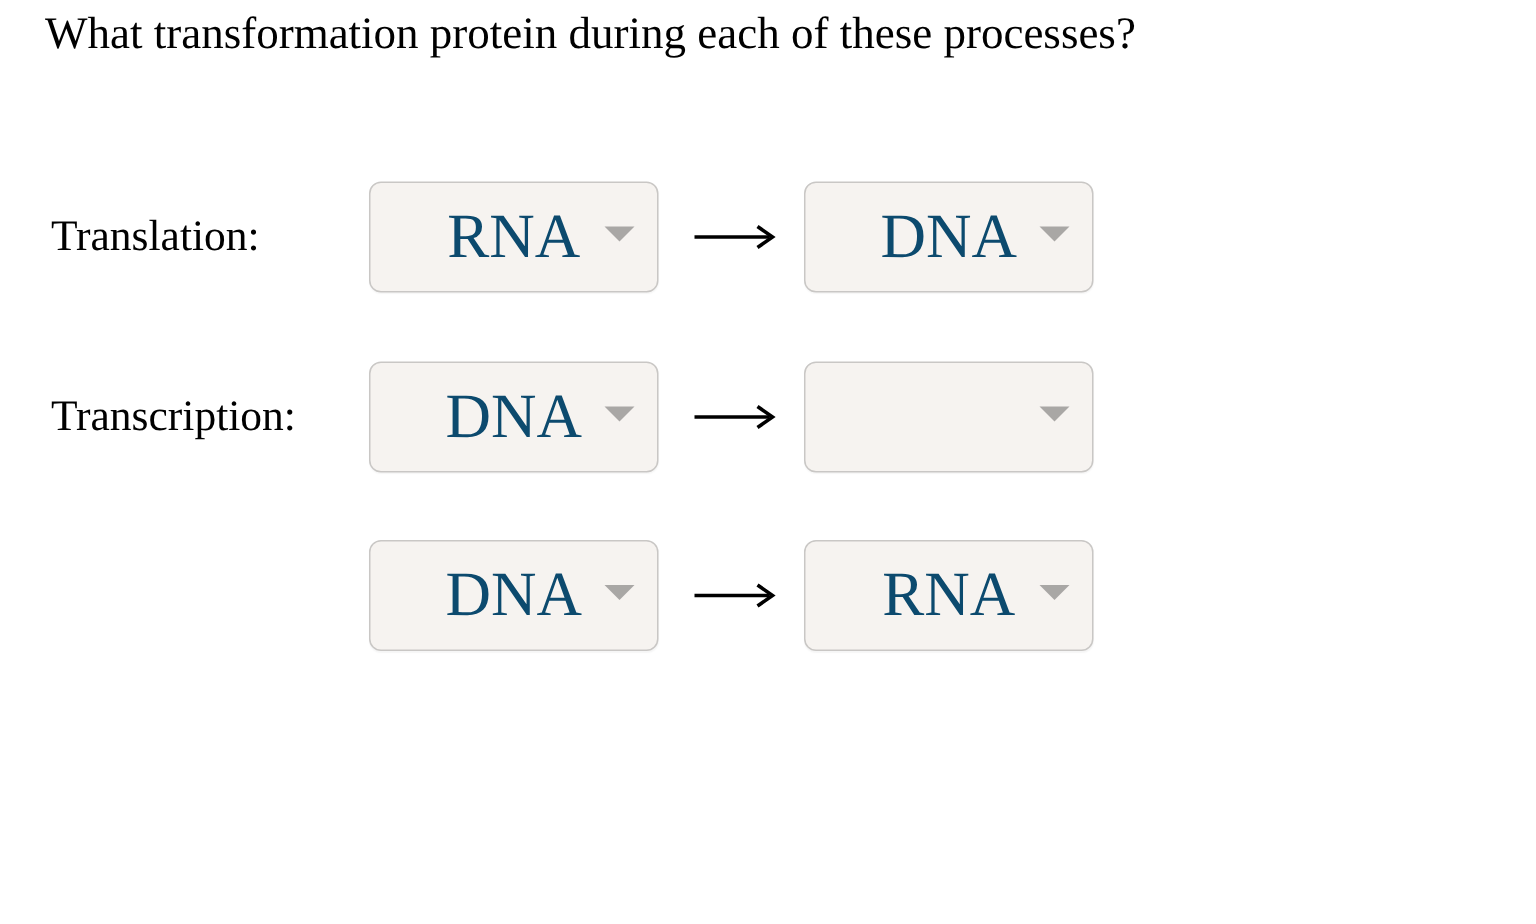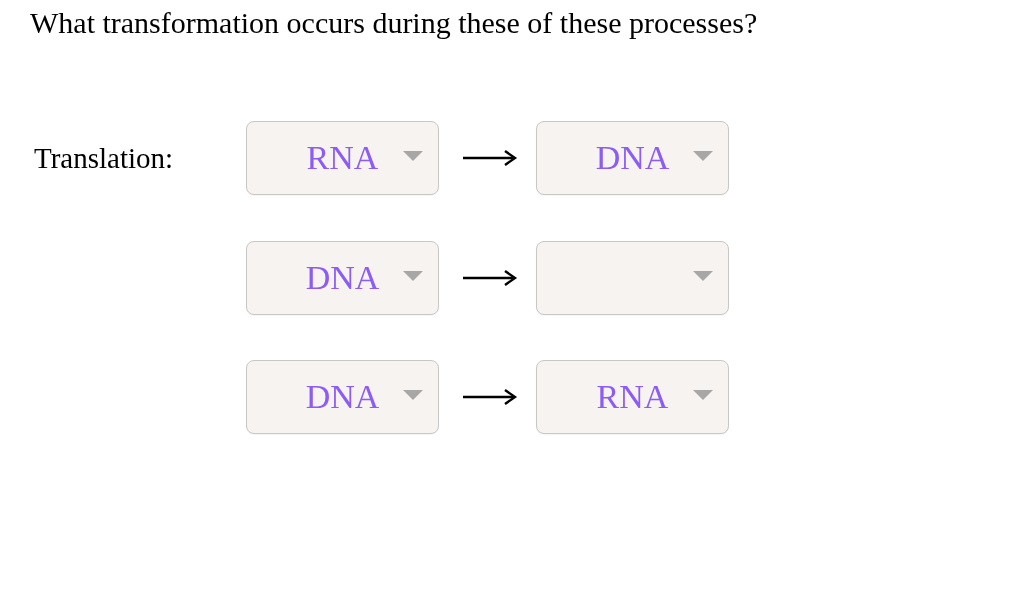--- a/index.html
+++ b/index.html
@@ -56,22 +56,22 @@
     box-shadow: 0 1px 1px rgba(0,0,0,0.04);
     display: flex;
     align-items: center;
     justify-content: center;
     cursor: pointer;
   }
   .dropdown-from { left: 246px; }
   .dropdown-to   { left: 536px; }
 
   .dropdown-value {
-    font-size: 34px;
-    color: #8b5cf6;
+    font-size: 42px;
+    color: #0c4a6e;
     white-space: nowrap;
   }
   .caret-icon {
     position: absolute;
     right: 15px;
     top: 50%;
     margin-top: -7px;
     width: 0;
     height: 0;
     border-left: 10px solid transparent;
@@ -84,41 +84,42 @@
     top: 50%;
     transform: translateY(-50%);
     width: 56px;
     height: 20px;
     line-height: 0;
   }
 </style>
 </head>
 <body>
 
-<h1 class="question-title">What transformation occurs during these of these processes?</h1>
+<h1 class="question-title">What transformation protein during each of these processes?</h1>
 
 <div class="process-row row-0">
   <span class="process-label">Translation:</span>
   <div class="dropdown dropdown-from">
     <span class="dropdown-value">RNA</span>
     <span class="caret-icon"></span>
   </div>
   <span class="arrow">
     <svg width="56" height="20" viewBox="0 0 56 20">
       <line x1="1" y1="10" x2="51" y2="10" stroke="#000000" stroke-width="2.4"></line>
       <path d="M43 3 L53 10 L43 17" fill="none" stroke="#000000" stroke-width="2.4" stroke-linejoin="miter"></path>
     </svg>
   </span>
   <div class="dropdown dropdown-to">
     <span class="dropdown-value">DNA</span>
     <span class="caret-icon"></span>
   </div>
 </div>
 
 <div class="process-row row-1">
+  <span class="process-label">Transcription:</span>
   <div class="dropdown dropdown-from">
     <span class="dropdown-value">DNA</span>
     <span class="caret-icon"></span>
   </div>
   <span class="arrow">
     <svg width="56" height="20" viewBox="0 0 56 20">
       <line x1="1" y1="10" x2="51" y2="10" stroke="#000000" stroke-width="2.4"></line>
       <path d="M43 3 L53 10 L43 17" fill="none" stroke="#000000" stroke-width="2.4" stroke-linejoin="miter"></path>
     </svg>
   </span>

